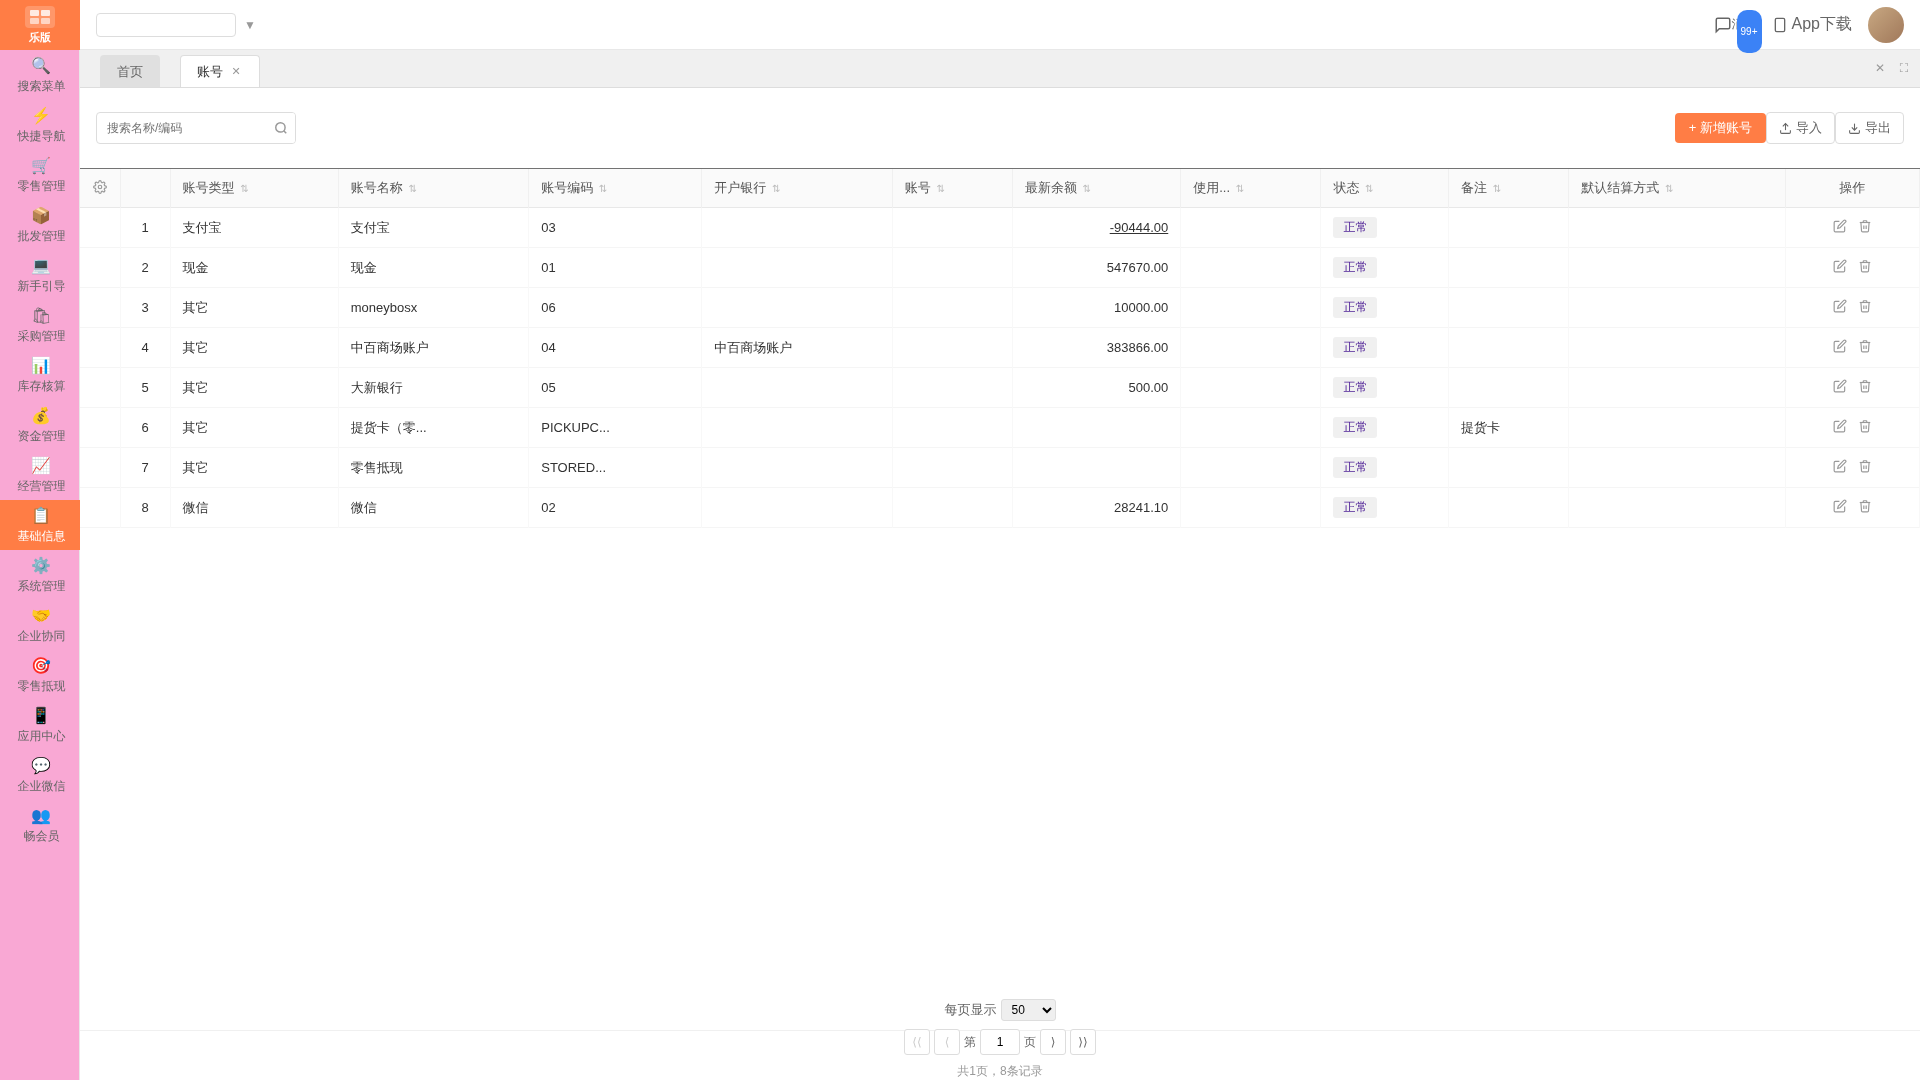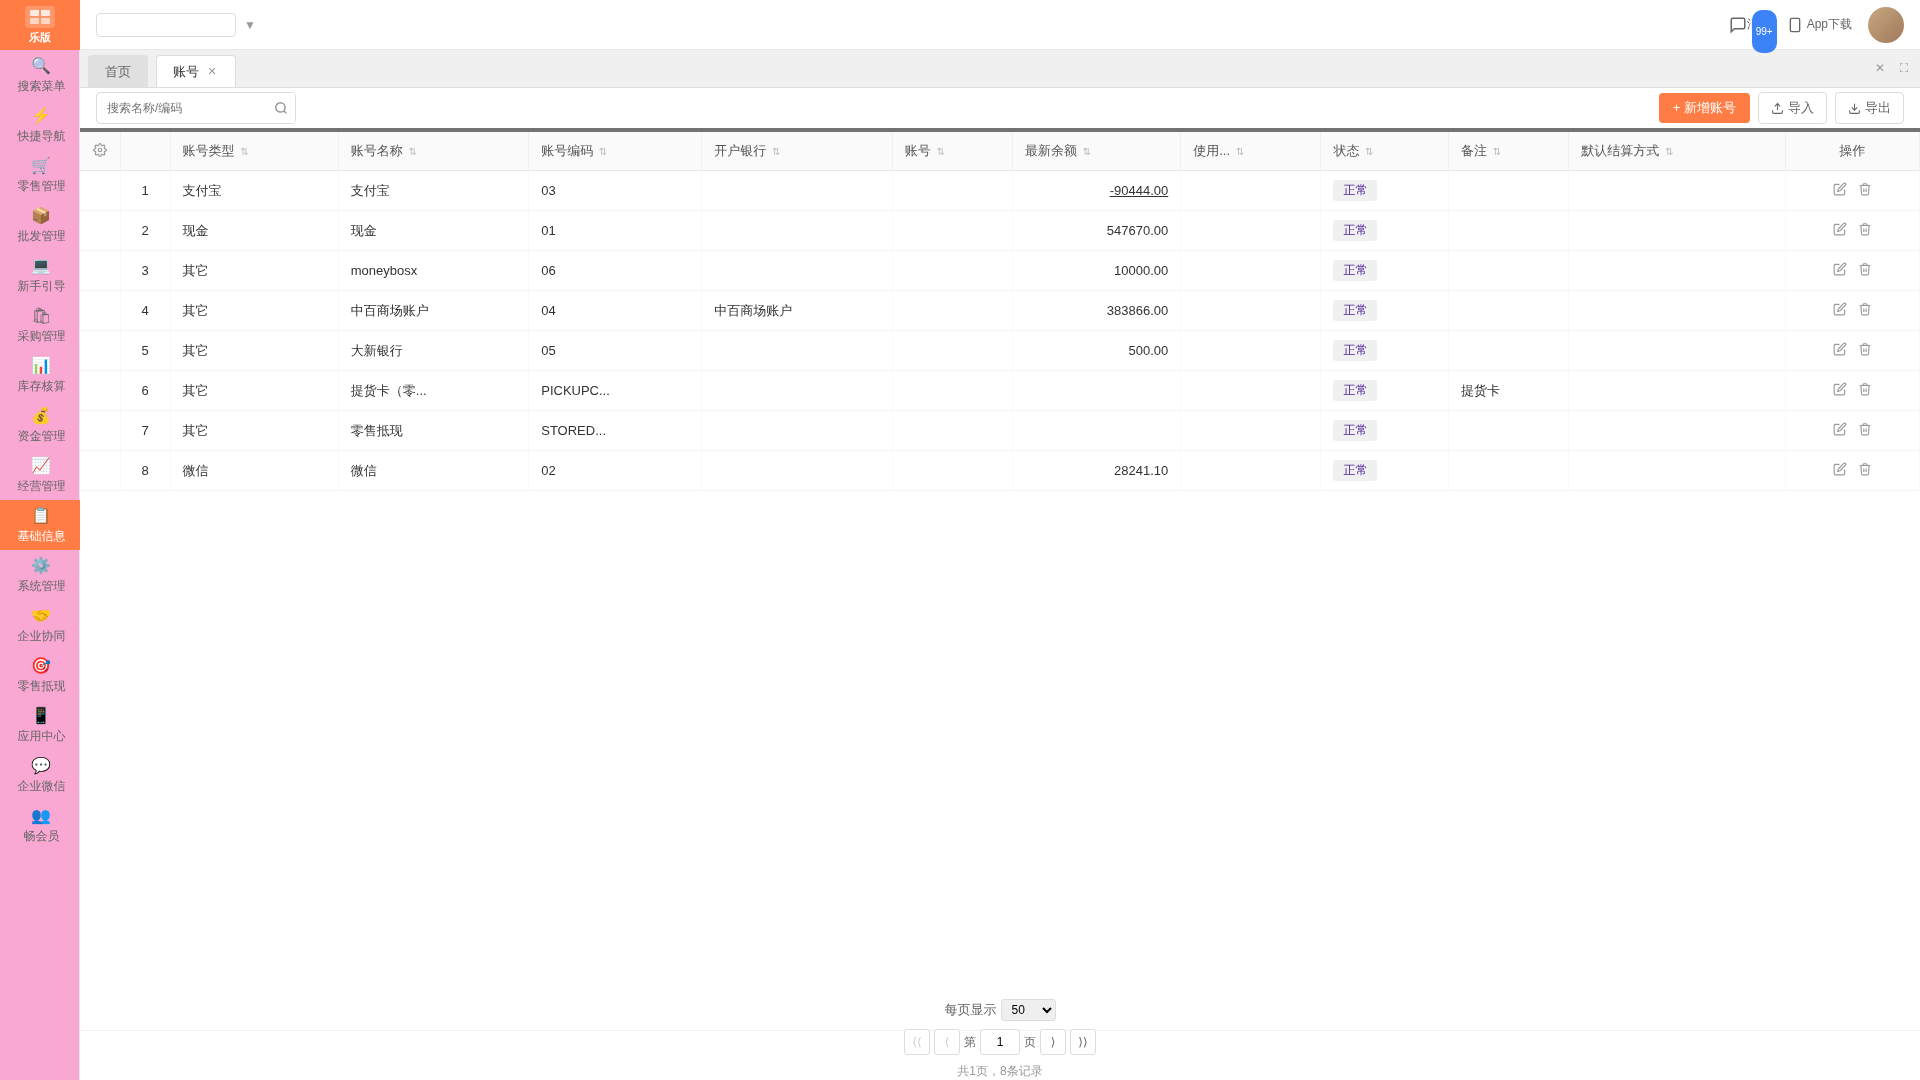--- a/index.html
+++ b/index.html
@@ -114,21 +114,21 @@
       position: absolute;
       top: -6px;
       right: -6px;
       min-width: 16px;
       text-align: center;
     }
     .topbar-app {
       display: flex;
       align-items: center;
       gap: 4px;
-      font-size: 12px;
+      font-size: 16px;
       color: #666;
       cursor: pointer;
     }
     .avatar {
       width: 36px;
       height: 36px;
       border-radius: 50%;
       background: #ccc;
       overflow: hidden;
     }
@@ -148,21 +148,21 @@
       display: flex;
       align-items: center;
       gap: 6px;
       font-size: 13px;
       cursor: pointer;
       border: 1px solid transparent;
       border-bottom: none;
       border-radius: 4px 4px 0 0;
       background: #e0e0e0;
       color: #666;
-      margin-left: 8px;
+      margin-left: 20px;
     }
     .tab-item.active {
       background: #fff;
       color: #333;
       border-color: #ddd;
       font-weight: 500;
     }
     .tab-close {
       width: 14px;
       height: 14px;
@@ -198,25 +198,25 @@
     .content-area {
       flex: 1;
       background: #fff;
       display: flex;
       flex-direction: column;
       overflow: hidden;
     }
 
     
     .toolbar {
-      padding: 4px 16px;
+      padding: 24px 16px;
       display: flex;
       align-items: flex-start;
       justify-content: space-between;
-      border-bottom: 4px solid #737373;
+      border-bottom: 1px solid #737373;
     }
     .toolbar-left {
       display: flex;
       align-items: center;
       gap: 8px;
     }
     .search-input-wrap {
       display: flex;
       align-items: center;
       border: 1px solid #ddd;
@@ -239,21 +239,20 @@
       align-items: center;
       justify-content: center;
       background: #fff;
       cursor: pointer;
       color: #999;
       font-size: 14px;
     }
     .toolbar-right {
       display: flex;
       align-items: center;
-      gap: 8px;
     }
     .btn-primary {
       background: #ff7d45;
       color: white;
       border: none;
       border-radius: 4px;
       padding: 6px 14px;
       font-size: 13px;
       cursor: pointer;
       display: flex;

